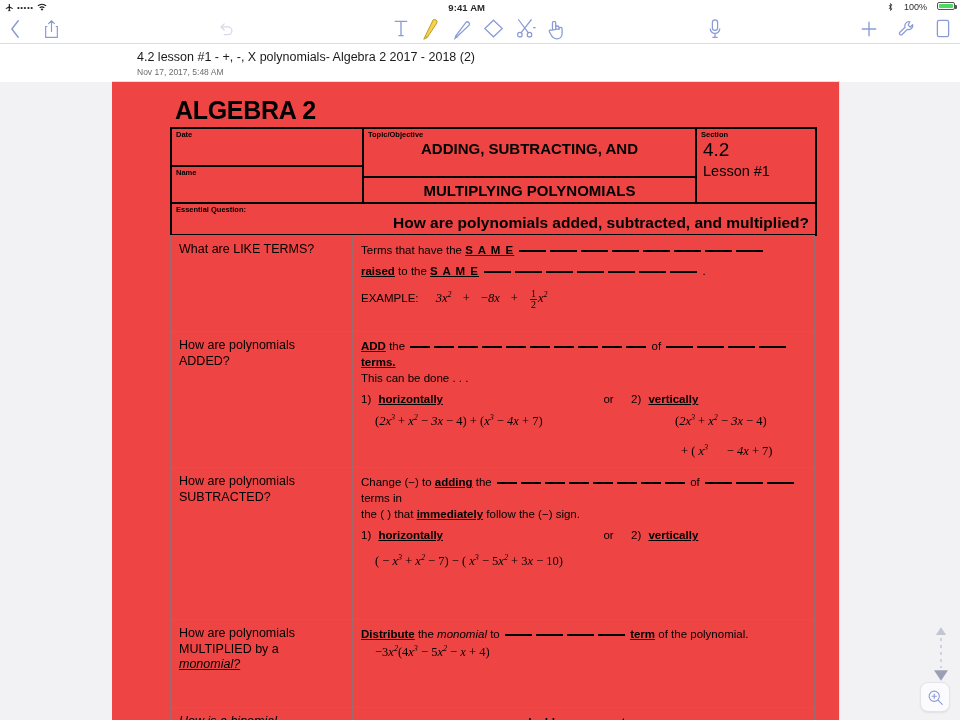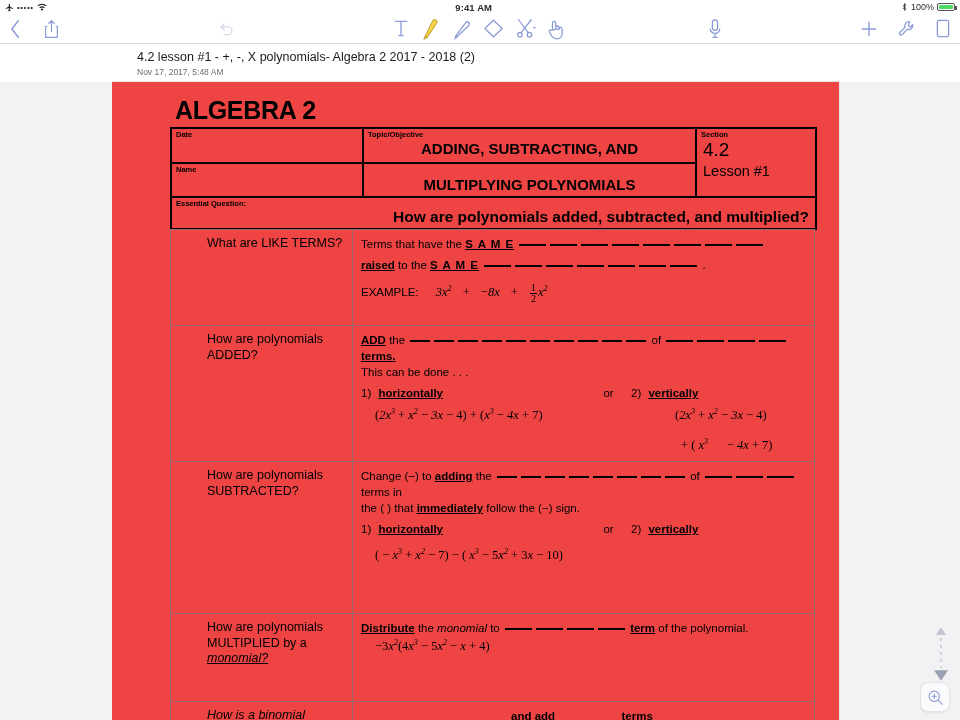--- a/index.html
+++ b/index.html
@@ -13,21 +13,21 @@
   
   .statusbar {
     height: 14px; width: 960px;
     display: flex; align-items: center;
     background: #ffffff;
     font-size: 9px; color: #2b2b2b;
     padding: 0 5px;
   }
   .sb-left { display: flex; align-items: center; gap: 3px; }
   .sb-center { flex: 1; text-align: center; font-size: 9.5px; font-weight: bold; letter-spacing: .1px; }
-  .sb-right { display: flex; align-items: center; gap: 3px; }
+  .sb-right { display: flex; gap: 10px; }
   .sb-dots { letter-spacing: .5px; font-size: 8px; }
   .batt {
     width: 18px; height: 8px; border: 1px solid #555;
     border-radius: 2px; position: relative; padding: 1px;
   }
   .batt::after {
     content:""; position:absolute; right:-3px; top:2px;
     width:2px; height:4px; background:#555; border-radius:0 1px 1px 0;
   }
   .batt i { display:block; height:100%; width:100%; background:#4cd964; border-radius:1px; }
@@ -108,21 +108,21 @@
     border-collapse: collapse; width: 645px; table-layout: fixed;
     margin-top: -1px;
   }
   table.qa > tbody > tr > td {
     border: 1px solid #9e6a6e;
     vertical-align: top;
     padding: 6px 8px 6px 8px;
   }
   td.qcol { width: 182px; border-right: 2px solid #a46b70; }
   td.acol { }
-  .q { font-size: 12.5px; line-height: 15.5px; margin-left: 28px; }
+  .q { font-size: 12.5px; line-height: 15.5px; }
   .a { font-size: 11.5px; line-height: 16px; }
   .b { font-weight: bold; text-decoration: underline; }
   .it { font-style: italic; }
   .u  { text-decoration: underline; }
   .blank { display:inline-block; border-bottom:2px solid #000; width:20px; height:10px; margin:0 2px; vertical-align:2px; }
   .blank.w { width: 27px; }
 
   
   .math { font-family: "Liberation Serif", serif; font-size: 12.5px; font-style: italic; }
   .math .n { font-style: normal; }
@@ -284,21 +284,21 @@
 
       <table class="info">
         <tbody>
             <tr>
           <td style="width:192px;height:32px">
             <div class="cap">Date</div>
           </td>
           <td rowspan="2" style="width:333px">
             <div class="cap">Topic/Objective</div>
             <div class="topic-txt">ADDING, SUBTRACTING, AND</div>
-            <div class="topic-txt" style="border-top:2px solid #000;padding-top:12px;margin-top:2px">MULTIPLYING POLYNOMIALS</div>
+            <div class="topic-txt" style="border-top:2px solid #000;padding-top:4px;margin-top:16px">MULTIPLYING POLYNOMIALS</div>
           </td>
           <td rowspan="2" style="width:120px">
             <div class="cap">Section</div>
             <div class="sec-num">4.2</div>
             <div class="sec-lesson">Lesson #1</div>
           </td>
         </tr>
         <tr>
           <td style="height:32px">
             <div class="cap">Name</div>

